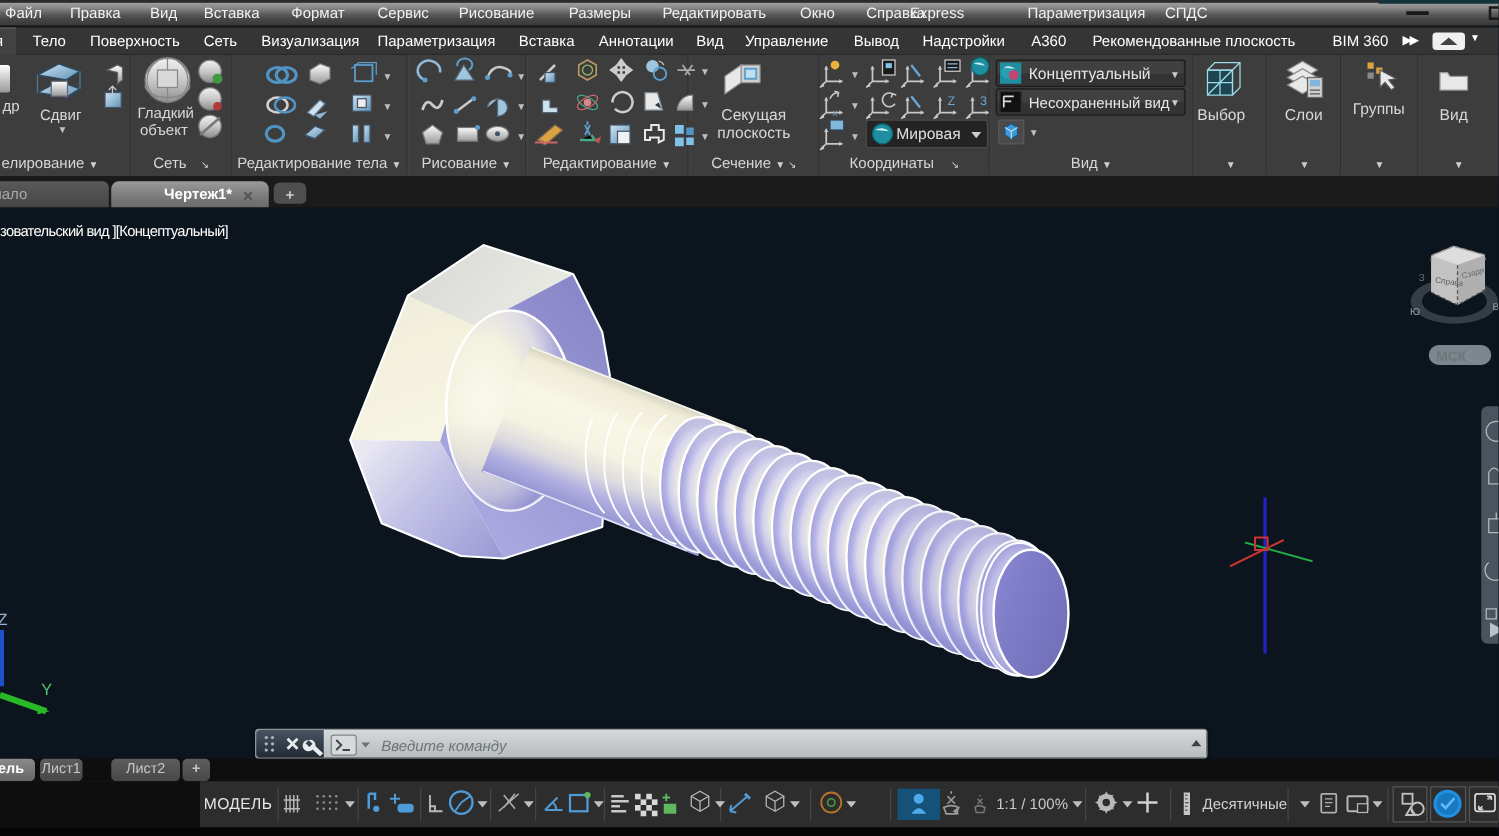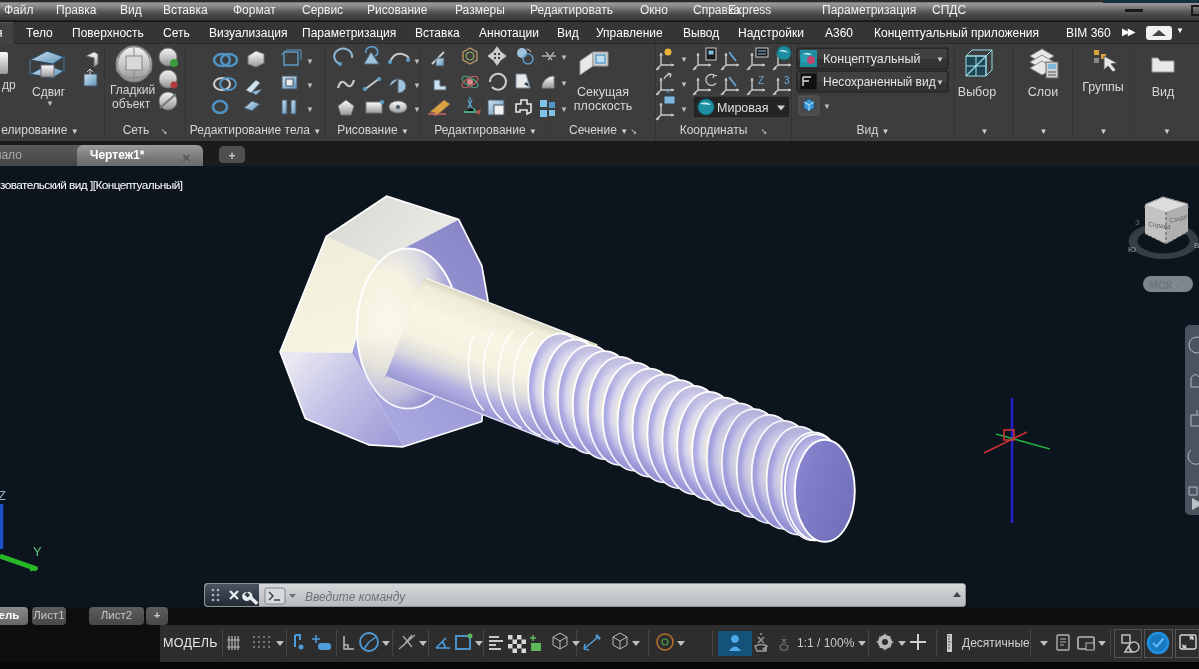--- a/index.html
+++ b/index.html
@@ -63,21 +63,21 @@
 <span class="rt" style="left:163px">Сеть</span>
 <span class="rt" style="left:209px">Визуализация</span>
 <span class="rt" style="left:302px">Параметризация</span>
 <span class="rt" style="left:415px">Вставка</span>
 <span class="rt" style="left:479px">Аннотации</span>
 <span class="rt" style="left:557px">Вид</span>
 <span class="rt" style="left:596px">Управление</span>
 <span class="rt" style="left:683px">Вывод</span>
 <span class="rt" style="left:738px">Надстройки</span>
 <span class="rt" style="left:825px">A360</span>
-<span class="rt" style="left:874px">Концептуальный приложения</span>
+<span class="rt" style="left:874px">Рекомендованные плоскость</span>
 <span class="rt" style="left:1066px">BIM 360</span>
 <span class="rt" style="left:1122px;font-size:10px;letter-spacing:-2px">▶▶</span>
 <span style="position:absolute;left:1146px;top:4px;width:26px;height:14px;background:#f0f0f0;border-radius:3px"></span>
 <span style="position:absolute;left:1152px;top:8px;width:0;height:0;border-left:7px solid transparent;border-right:7px solid transparent;border-bottom:6px solid #444"></span>
 <span class="rt" style="left:1176px;font-size:8px">▼</span>
 </div>
 <div id="ribbon" class="abs">
 <div class="sep" style="left:104px"></div>
 <div class="sep" style="left:185px"></div>
 <div class="sep" style="left:325px"></div>
@@ -337,21 +337,21 @@
 </g>
 
 <g>
 <path d="M1152 28 l0 -14 6 0 2 3 14 0 0 11z" fill="#e8e8e8" stroke="#999"></path>
 <text x="1163" y="52" font-size="12.5" fill="#d8d8d8" text-anchor="middle">Вид</text>
 </g>
 </svg>
 </div>
 <div id="doctabs" class="abs">
 <div class="dtab" style="left:-85px;width:172px;background:linear-gradient(#5a5a5a,#454545);color:#a8a8a8;line-height:20px">Начало</div>
-<div class="dtab" style="left:77px;width:126px;background:linear-gradient(#9a9a9a,#757575 70%,#6a6a6a);color:#fff;line-height:20px;font-weight:bold;border-radius:6px 6px 0 0;text-align:left;padding-left:13px">Чертеж1*<span style="position:absolute;right:12px;top:3px;color:#555;font-weight:bold;font-size:11px">✕</span></div>
+<div class="dtab" style="left:89px;width:126px;background:linear-gradient(#9a9a9a,#757575 70%,#6a6a6a);color:#fff;line-height:20px;font-weight:bold;border-radius:6px 6px 0 0;text-align:center;padding-left:13px">Чертеж1*<span style="position:absolute;right:12px;top:3px;color:#555;font-weight:bold;font-size:11px">✕</span></div>
 <div class="dtab" style="left:219px;width:26px;background:#4f4f4f;color:#ccc;line-height:20px;border-radius:5px 5px 4px 4px;height:17px;top:5px;font-weight:bold">+</div>
 </div>
 <div id="vp" class="abs">
 <div id="vplabel">зовательский вид ][Концептуальный]</div>
 <svg id="boltsvg" width="1199" height="441" viewBox="0 166 1199 441" style="position:absolute;left:0;top:0">
 <defs>
 <linearGradient id="topface" x1="0" y1="0" x2="1" y2=".4">
 <stop offset="0" stop-color="#d7d7d3"></stop>
             <stop offset="1" stop-color="#eaeae5"></stop>
 </linearGradient>

